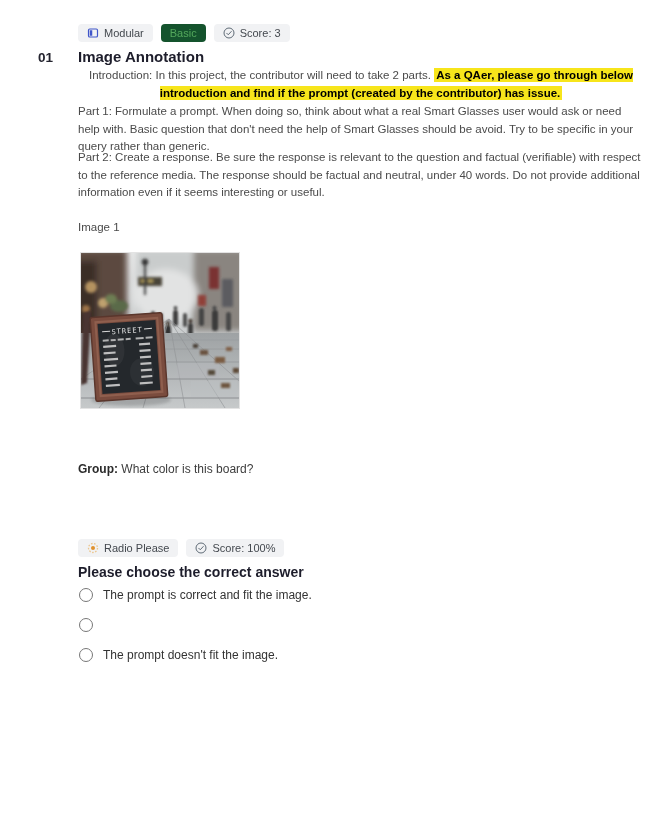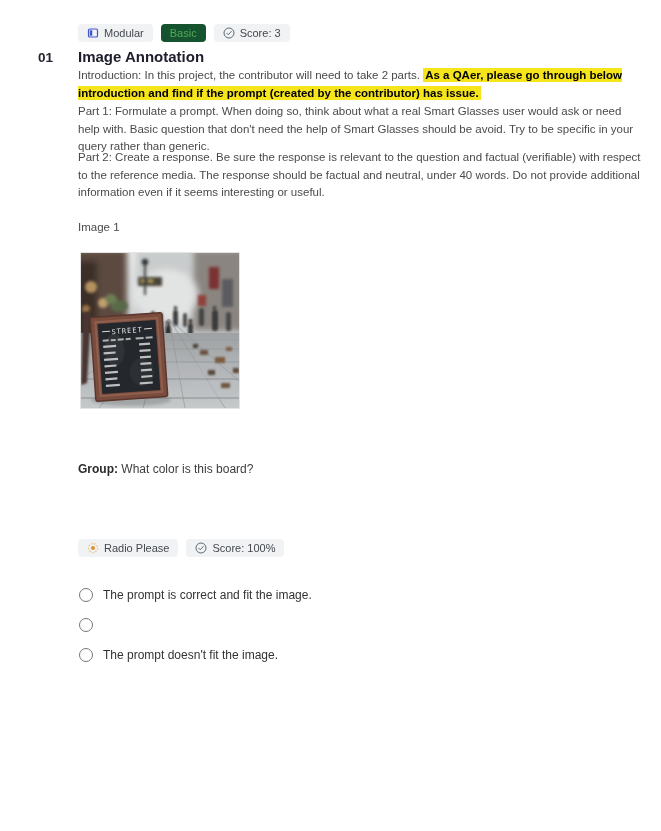--- a/index.html
+++ b/index.html
@@ -12,21 +12,21 @@
   .badges-2{left:78px;top:539px;}
   .badge{display:inline-flex;align-items:center;gap:5px;background:#f1f2f4;border-radius:4px;
          padding:3px 9px;font-size:11px;color:#43484e;height:12px;line-height:12px;}
   .badge svg{display:block;}
   .badge.green{background:#14532d;color:#53a85c;font-weight:500;}
 
   .qnum{position:absolute;left:38px;top:50px;font-size:13.5px;font-weight:600;color:#24242f;}
   .qtitle{position:absolute;left:78px;top:48px;margin:0;font-size:15px;font-weight:700;color:#1d1d2b;}
 
   .body{position:absolute;left:78px;width:566px;margin:0;font-size:11.5px;line-height:17.5px;color:#4a4a4a;}
-  .intro{top:67px;}
+  .intro{top:67px;text-align:center;}
   .part1{top:103px;}
   .part2{top:149px;}
   mark{background:#f7e51b;color:#000;font-weight:700;padding:1px 2px;}
 
   .img-label{position:absolute;left:78px;top:221px;font-size:11.5px;color:#4a4a4a;}
   .photo{position:absolute;left:80px;top:252px;width:158px;height:155px;border:1px solid #e3e3e3;}
   .photo svg{display:block;}
 
   .prompt{position:absolute;left:78px;top:462px;margin:0;font-size:12px;color:#3d3d3d;}
   .prompt b{color:#2a2a2a;}
@@ -221,20 +221,21 @@
     </span>
     <span class="badge">
       <svg width="12" height="12" viewBox="0 0 24 24">
         <circle cx="12" cy="12" r="10" fill="none" stroke="#5f6b76" stroke-width="2"></circle>
         <path d="M7.5 12.5l3 3L16.5 9" fill="none" stroke="#5f6b76" stroke-width="2" stroke-linecap="round" stroke-linejoin="round"></path>
       </svg>
       <span>Score: 100%</span>
     </span>
   </div>
 
+  <h3 class="question-h">Please choose the correct answer</h3>
 
   <div class="options">
     <div class="opt">
       <span class="radio"></span>
       <span class="opt-label">The prompt is correct and fit the image.</span>
     </div>
     <div class="opt">
       <span class="radio"></span>
     </div>
     <div class="opt">

